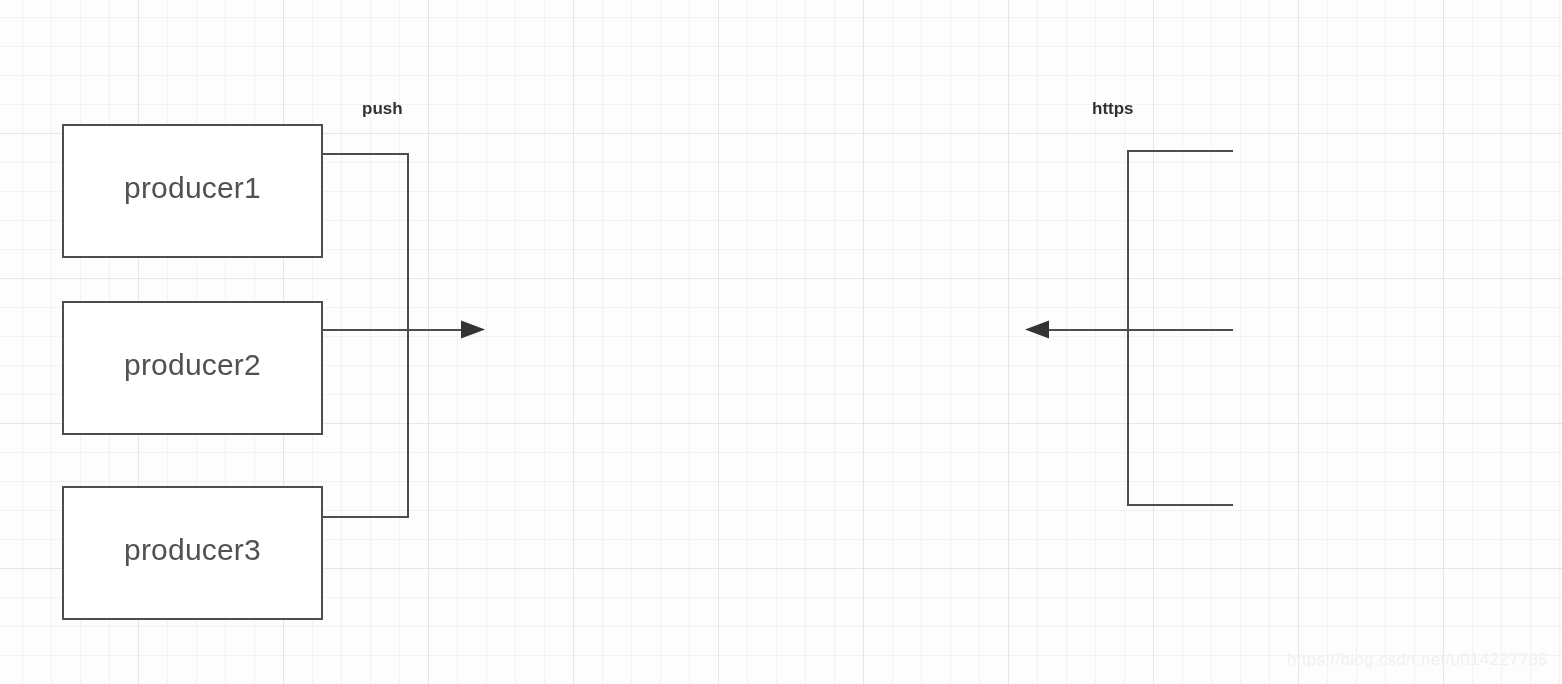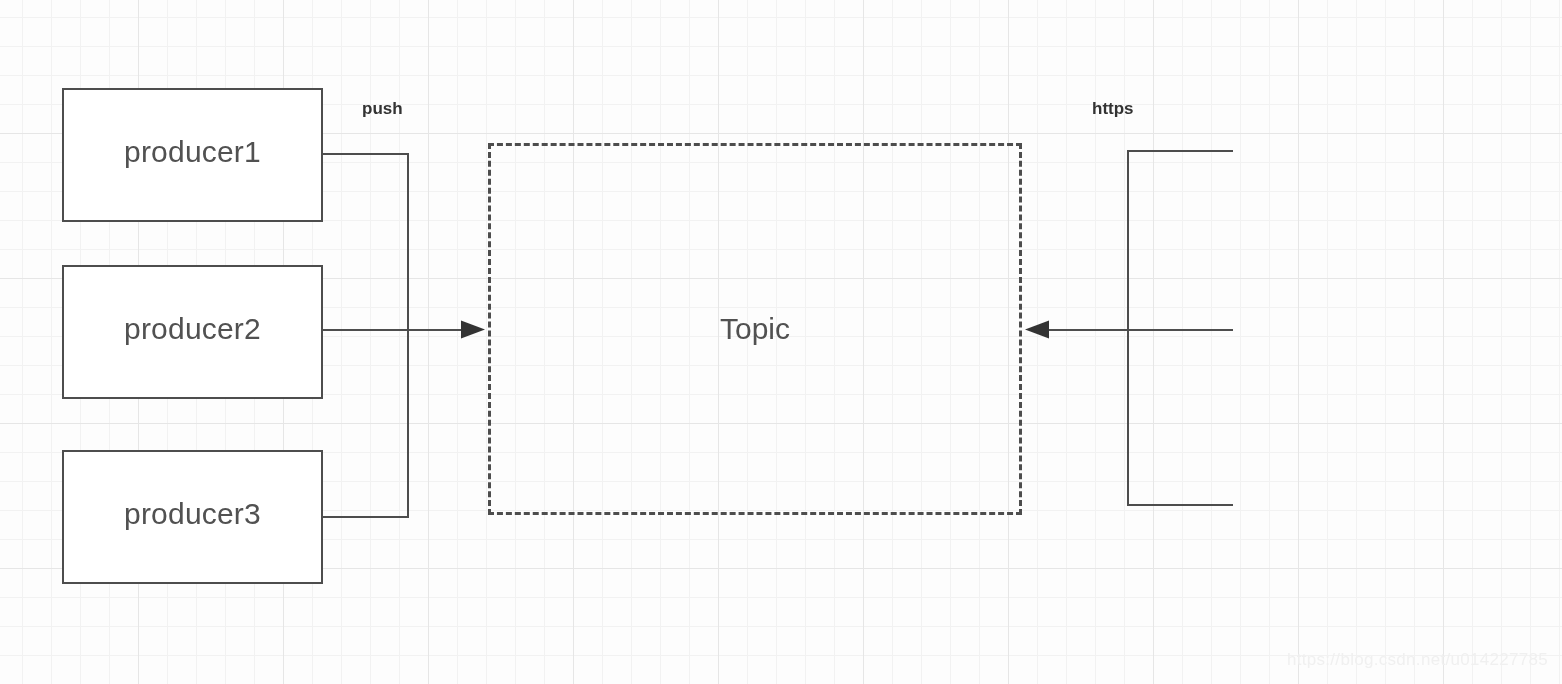--- a/index.html
+++ b/index.html
@@ -42,21 +42,21 @@
   .node .node-label {
     font-family: "Liberation Sans", sans-serif;
     font-size: 30px;
     color: #515151;
     letter-spacing: 0.2px;
     white-space: nowrap;
     line-height: 1;
   }
 
   
-  .producer { left: 62px; width: 261px; height: 134px; }
+  .producer { left: 62px; width: 261px; height: 134px; margin-top: 36px; }
   #producer1 { top: 88px; }
   #producer2 { top: 265px; }
   #producer3 { top: 450px; }
 
   
   .consumer { left: 1231px; width: 263px; height: 140px; }
   #consumer1 { top: 80px; }
   #consumer2 { top: 260px; }
   #consumer3 { top: 441px; }
 
@@ -153,23 +153,20 @@
   <div class="wire-h" style="left:323px; top:329px; width:86px;"></div>
 
   <div class="wire-h" style="left:407px; top:329px; width:56px;"></div>
 
   <svg class="arrow-svg" style="left:461px; top:316px;" width="28" height="28" viewBox="0 0 28 28">
     <polygon points="0,4.5 24,13.5 0,22.5" fill="#333333"></polygon>
   </svg>
 
   <div class="edge-caption" id="caption-push">push</div>
 
-  <div id="topic">
-    <span class="node-label">Topic</span>
-  </div>
 
   <div class="wire-h" style="left:1127px; top:150px; width:106px;"></div>
 
   <div class="wire-h" style="left:1127px; top:504px; width:106px;"></div>
 
   <div class="wire-v" style="left:1127px; top:150px; height:356px;"></div>
 
   <div class="wire-h" style="left:1127px; top:329px; width:106px;"></div>
 
   <div class="wire-h" style="left:1047px; top:329px; width:82px;"></div>

